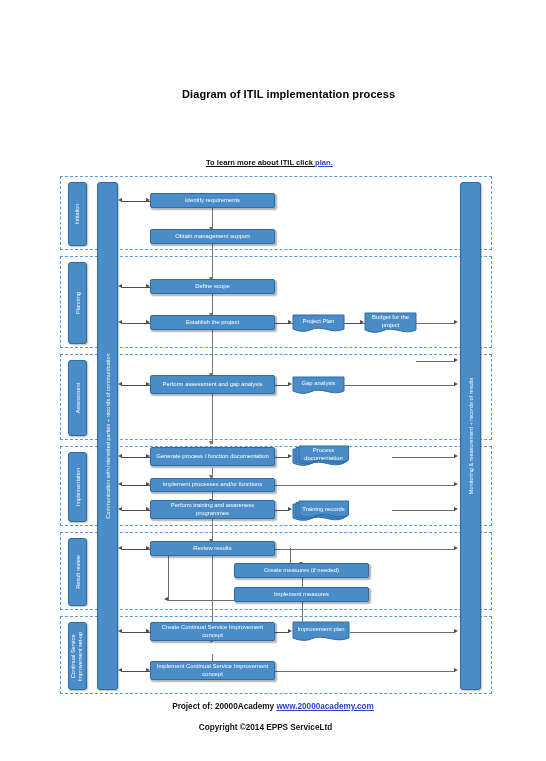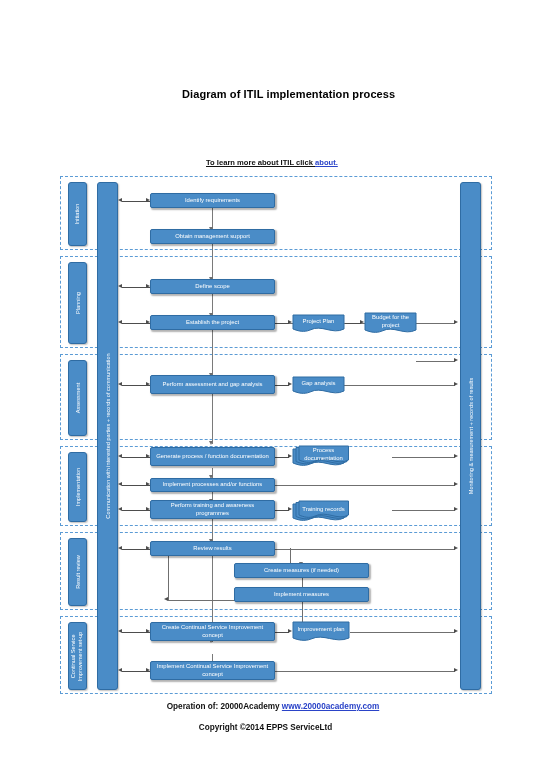--- a/index.html
+++ b/index.html
@@ -91,21 +91,21 @@
     font-size:8.2px;font-weight:bold;color:#111;
   }
 </style>
 </head>
 <body>
 
 <div class="page">
 
 
   <div class="doc-title">Diagram of ITIL implementation process</div>
-  <div class="learnmore"><span class="u">To learn more about ITIL click </span><a class="lnk" href="#">about.</a></div>
+  <div class="learnmore"><span class="u">To learn more about ITIL click </span><a class="lnk" href="#">plan.</a></div>
 
   <div class="diagram">
 
     <div class="lane" style="top:0px;height:74px;"></div>
     <div class="lane" style="top:80px;height:92px;"></div>
     <div class="lane" style="top:178px;height:86px;"></div>
     <div class="lane" style="top:270px;height:80px;"></div>
     <div class="lane" style="top:356px;height:78px;"></div>
     <div class="lane" style="top:440px;height:78px;"></div>
 
@@ -320,16 +320,16 @@
 
     <div class="docshape" style="left:232px;top:445px;width:58px;height:23px;">
       <svg width="58" height="23" viewBox="0 0 58 23">
         <path d="M1 1 H57 V17 C43 23, 32 12, 19 18 C13 20.6, 6 19, 1 17 Z" fill="#4a8cc7" stroke="#2f6ca3" stroke-width="1"></path>
       </svg>
       <div class="lbl" style="height:18px;">Improvement plan</div>
     </div>
 
   </div>
 
-  <div class="courtesy"><span>Operation of: 20000Academy </span><a class="lnk" href="#">www.20000academy.com</a></div>
+  <div class="courtesy"><span>Project of: 20000Academy </span><a class="lnk" href="#">www.20000academy.com</a></div>
   <div class="copyright">Copyright ©2014 EPPS ServiceLtd</div>
 
 </div>
 
 </body></html>

